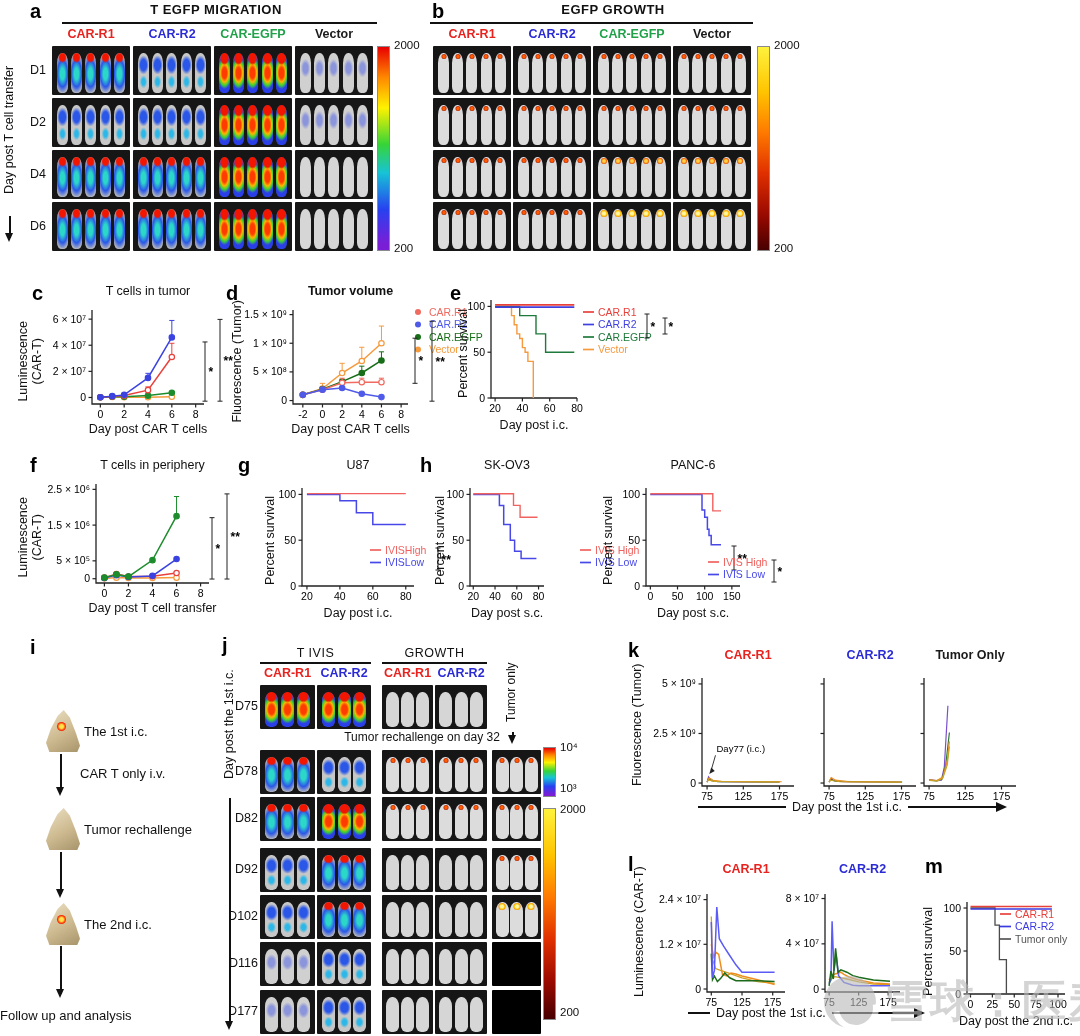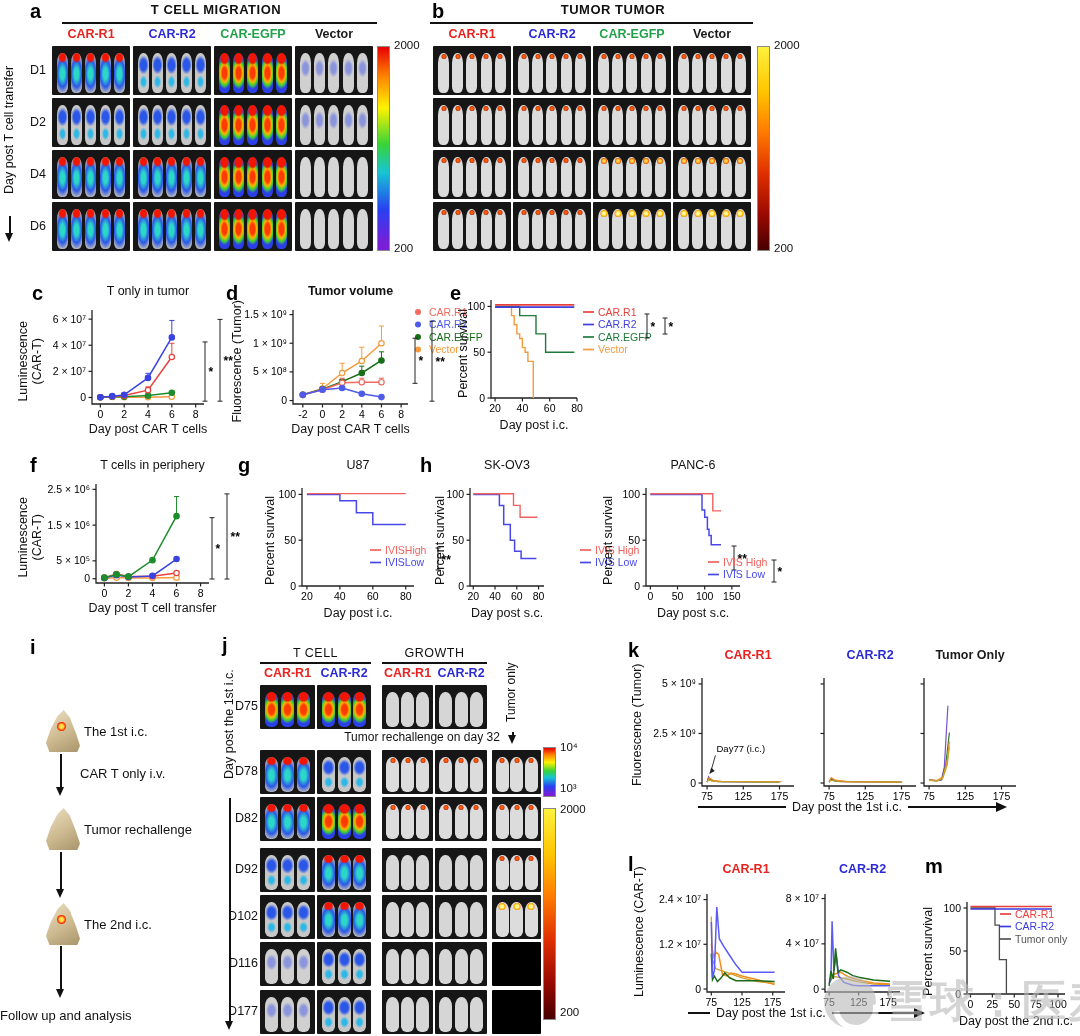--- a/index.html
+++ b/index.html
@@ -83,21 +83,21 @@
   <div class="plabel" style="left:30px;top:454px">f</div>
   <div class="plabel" style="left:238px;top:454px">g</div>
   <div class="plabel" style="left:420px;top:454px">h</div>
   <div class="plabel" style="left:30px;top:636px">i</div>
   <div class="plabel" style="left:222px;top:634px">j</div>
   <div class="plabel" style="left:628px;top:639px">k</div>
   <div class="plabel" style="left:628px;top:853px">l</div>
   <div class="plabel" style="left:925px;top:855px">m</div>
 
   <div class="panel" style="left: 0px; top: 0px; width: 430px; height: 266px;">
-      <div class="mgrid-title" style="left: 106px; top: 2px; width: 220px;">T CELL MIGRATION</div>
+      <div class="mgrid-title" style="left: 106px; top: 2px; width: 220px;">T EGFP MIGRATION</div>
       <div class="mgrid-rule" style="left: 62px; top: 22px; width: 315px;"></div>
       <div class="col-label" style="left: 46px; top: 27px; width: 90px; color: rgb(232, 35, 31);">CAR-R1</div>
       <div class="col-label" style="left: 127px; top: 27px; width: 90px; color: rgb(43, 43, 214);">CAR-R2</div>
       <div class="col-label" style="left: 208px; top: 27px; width: 90px; color: rgb(33, 162, 74);">CAR-EGFP</div>
       <div class="col-label" style="left: 289px; top: 27px; width: 90px; color: rgb(26, 26, 26);">Vector</div>
       <div class="row-label" style="left: 18px; top: 62.5px; width: 28px;">D1</div>
       <div class="cell g-high" style="left: 52px; top: 46px; width: 78px; height: 49px;">
         <div class="mouse m-high" style="width: 11px;"></div>
         <div class="mouse m-high" style="width: 11px;"></div>
         <div class="mouse m-high" style="width: 11px;"></div>
@@ -212,21 +212,21 @@
         <div class="mouse m-plain" style="width: 11px;"></div>
         <div class="mouse m-plain" style="width: 11px;"></div>
       </div>
       <div class="cbar rainbow" style="left: 377px; top: 46px; height: 205px;"></div>
       <div class="cbar-lab" style="left: 394px; top: 39px;">2000</div>
       <div class="cbar-lab" style="left: 394px; top: 242px;">200</div>
       <div class="vlabel" style="left: 2px; top: 46px; height: 168px;">Day post  T cell transfer</div>
       <div class="varrow" style="left: 9px; top: 216px; height: 22px;"></div>
     </div>
   <div class="panel" style="left: 428px; top: 0px; width: 372px; height: 266px;">
-      <div class="mgrid-title" style="left: 75px; top: 2px; width: 220px;">TUMOR TUMOR</div>
+      <div class="mgrid-title" style="left: 75px; top: 2px; width: 220px;">EGFP GROWTH</div>
       <div class="mgrid-rule" style="left: 2px; top: 22px; width: 323px;"></div>
       <div class="col-label" style="left: -1px; top: 27px; width: 90px; color: rgb(232, 35, 31);">CAR-R1</div>
       <div class="col-label" style="left: 79px; top: 27px; width: 90px; color: rgb(43, 43, 214);">CAR-R2</div>
       <div class="col-label" style="left: 159px; top: 27px; width: 90px; color: rgb(33, 162, 74);">CAR-EGFP</div>
       <div class="col-label" style="left: 239px; top: 27px; width: 90px; color: rgb(26, 26, 26);">Vector</div>
       <div class="cell g-dotred" style="left: 5px; top: 46px; width: 78px; height: 49px;">
         <div class="mouse m-dotred" style="width: 11px;"></div>
         <div class="mouse m-dotred" style="width: 11px;"></div>
         <div class="mouse m-dotred" style="width: 11px;"></div>
         <div class="mouse m-dotred" style="width: 11px;"></div>
@@ -337,21 +337,21 @@
         <div class="mouse m-doty" style="width: 11px;"></div>
         <div class="mouse m-doty" style="width: 11px;"></div>
       </div>
       <div class="cbar hot" style="left: 329px; top: 46px; height: 205px;"></div>
       <div class="cbar-lab" style="left: 346px; top: 39px;">2000</div>
       <div class="cbar-lab" style="left: 346px; top: 242px;">200</div>
     </div>
   <div class="panel" style="left: 222px; top: 630px; width: 378px; height: 406px;">
       <div class="vlabel" style="left: 0px; top: 25px; height: 138px;">Day post the 1st i.c.</div>
       <div class="varrow" style="left: 7px; top: 168px; height: 228px;"></div>
-      <div class="mgrid-title" style="left: 33.5px; top: 16px; width: 120px; font-weight: normal; font-size: 12.5px;">T CELL</div>
+      <div class="mgrid-title" style="left: 33.5px; top: 16px; width: 120px; font-weight: normal; font-size: 12.5px;">T IVIS</div>
       <div class="mgrid-rule" style="left: 38px; top: 32px; width: 111px; height: 1.5px;"></div>
       <div class="col-label" style="left: 25.5px; top: 36px; width: 80px; color: rgb(232, 35, 31);">CAR-R1</div>
       <div class="col-label" style="left: 82px; top: 36px; width: 80px; color: rgb(43, 43, 214);">CAR-R2</div>
       <div class="mgrid-title" style="left: 152.5px; top: 16px; width: 120px; font-weight: normal; font-size: 12.5px;">GROWTH</div>
       <div class="mgrid-rule" style="left: 160px; top: 32px; width: 105px; height: 1.5px;"></div>
       <div class="col-label" style="left: 145.5px; top: 36px; width: 80px; color: rgb(232, 35, 31);">CAR-R1</div>
       <div class="col-label" style="left: 199px; top: 36px; width: 80px; color: rgb(43, 43, 214);">CAR-R2</div>
       <div class="vlabel" style="left: 282px; top: 24px; height: 76px; font-size: 12px;">Tumor only</div>
       <div class="varrow" style="left: 290px; top: 102px; height: 8px;"></div>
       <div class="note" style="left: 60px; top: 100px; width: 280px;">Tumor rechallenge on day 32</div>
@@ -526,21 +526,21 @@
       <div class="cell black" style="left: 270px; top: 360px; width: 49px; height: 44px;"></div>
       <div class="cbar rainbow" style="left: 321px; top: 117px; height: 50px;"></div>
       <div class="cbar-lab" style="left: 338px; top: 111px;">10⁴</div>
       <div class="cbar-lab" style="left: 338px; top: 152px;">10³</div>
       <div class="cbar hot" style="left: 321px; top: 178px; height: 212px;"></div>
       <div class="cbar-lab" style="left: 338px; top: 173px;">2000</div>
       <div class="cbar-lab" style="left: 338px; top: 376px;">200</div>
     </div>
 
   <div class="chart" style="left: 14px; top: 284px; width: 232px; height: 154px;">
-      <div class="chart-title" style="left: 54px; top: 0px; width: 160px; font-weight: normal;">T only in tumor</div>
+      <div class="chart-title" style="left: 54px; top: 0px; width: 160px; font-weight: normal;">T cells in tumor</div>
       <div class="ylab" style="left: 0px; top: 16px; width: 32px; height: 122px;">
         <span>Luminescence</span>
         <span>(CAR-T)</span>
       </div>
       <svg width="200" height="122" style="left: 32px; top: 16px;">
         <path d="M46,10 L46,104 L158,104" fill="none" stroke="#222" stroke-width="1.3"></path>
         <line x1="54.340425531914896" y1="104" x2="54.340425531914896" y2="107.5" stroke="#222" stroke-width="1.2"></line>
         <text x="54.340425531914896" y="118" text-anchor="middle" font-size="10.5">0</text>
         <line x1="78.17021276595746" y1="104" x2="78.17021276595746" y2="107.5" stroke="#222" stroke-width="1.2"></line>
         <text x="78.17021276595746" y="118" text-anchor="middle" font-size="10.5">2</text>

